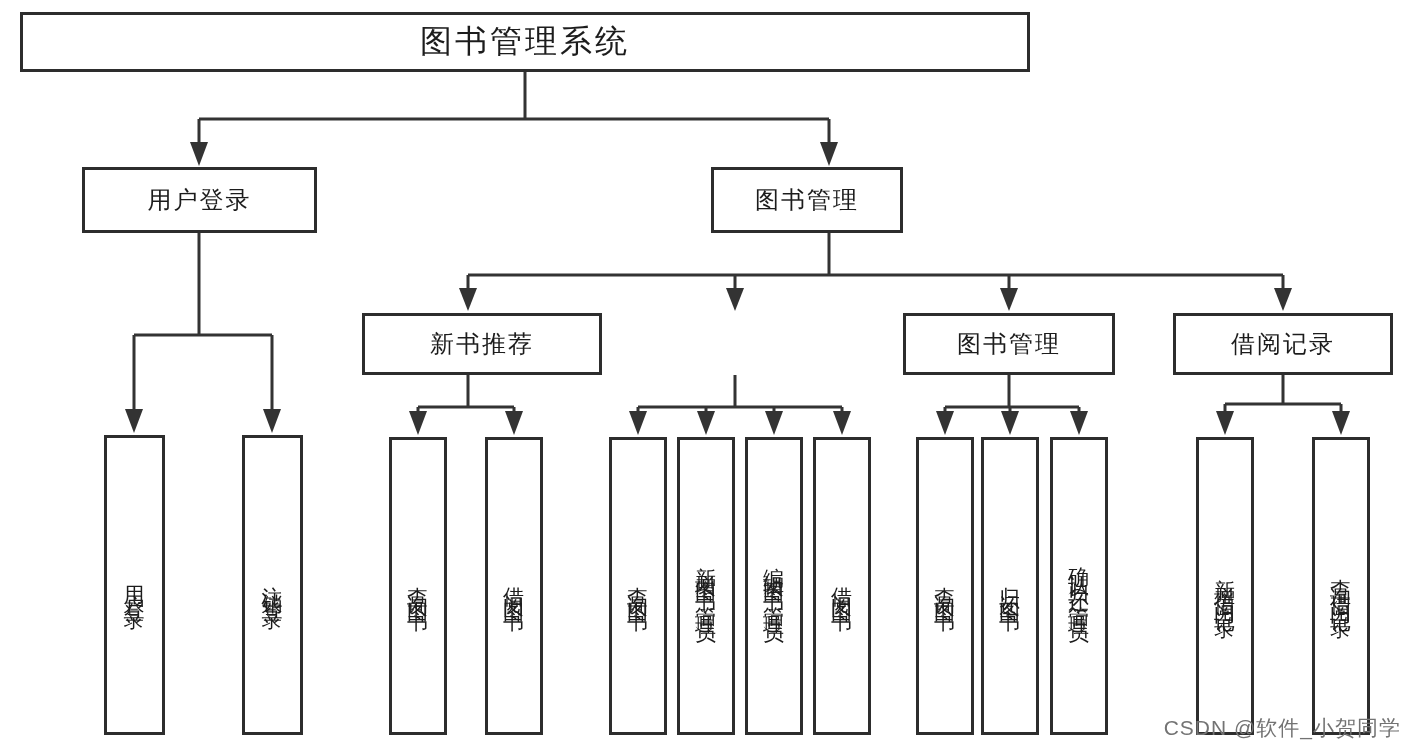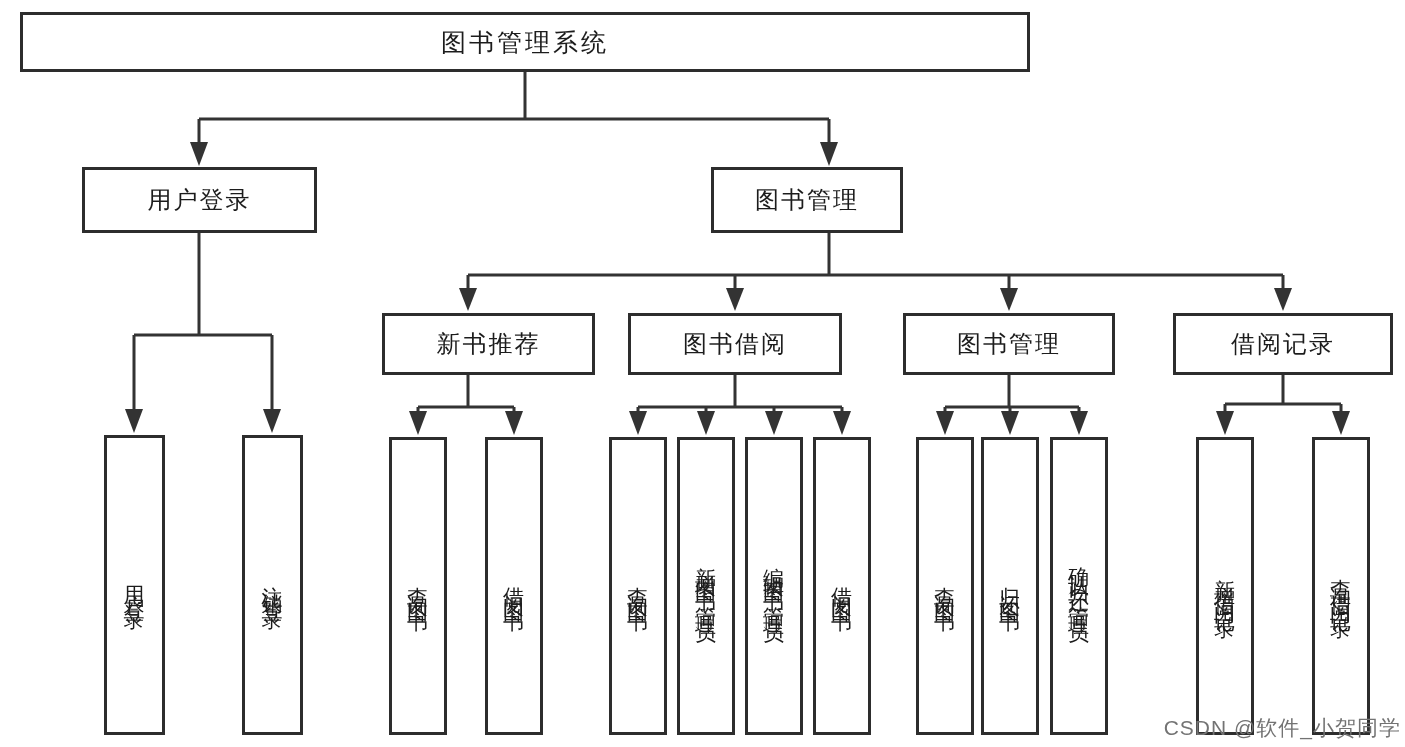--- a/index.html
+++ b/index.html
@@ -24,21 +24,21 @@
     display: flex;
     align-items: center;
     justify-content: center;
   }
   .hlbl {
     font-size: 24px;
     color: #1c1c1c;
     letter-spacing: 2px;
     white-space: nowrap;
   }
-  .root-lbl { font-size: 25px; letter-spacing: 3px; }
+  .root-lbl { font-size: 32px; letter-spacing: 3px; }
   .vlbl {
     writing-mode: vertical-lr;
     font-size: 21px;
     line-height: 1;
     letter-spacing: 8px;
     color: #1c1c1c;
     white-space: nowrap;
   }
   #watermark {
     position: absolute;
@@ -109,25 +109,22 @@
     <span class="hlbl root-lbl">图书管理系统</span>
   </div>
 
   <div class="node" style="left:82px;top:167px;width:235px;height:66px">
     <span class="hlbl">用户登录</span>
   </div>
   <div class="node" style="left:711px;top:167px;width:192px;height:66px">
     <span class="hlbl">图书管理</span>
   </div>
 
-  <div class="node" style="left:382px;top:313px;width:213px;height:62px">
+  <div class="node" style="left:362px;top:313px;width:240px;height:62px">
     <span class="hlbl">新书推荐</span>
-  </div>
-  <div class="node" style="left:628px;top:313px;width:214px;height:62px">
-    <span class="hlbl">图书借阅</span>
   </div>
   <div class="node" style="left:903px;top:313px;width:212px;height:62px">
     <span class="hlbl">图书管理</span>
   </div>
   <div class="node" style="left:1173px;top:313px;width:220px;height:62px">
     <span class="hlbl">借阅记录</span>
   </div>
 
   <div class="node" style="left:104px;top:435px;width:61px;height:300px">
     <span class="vlbl">用户登录</span>

